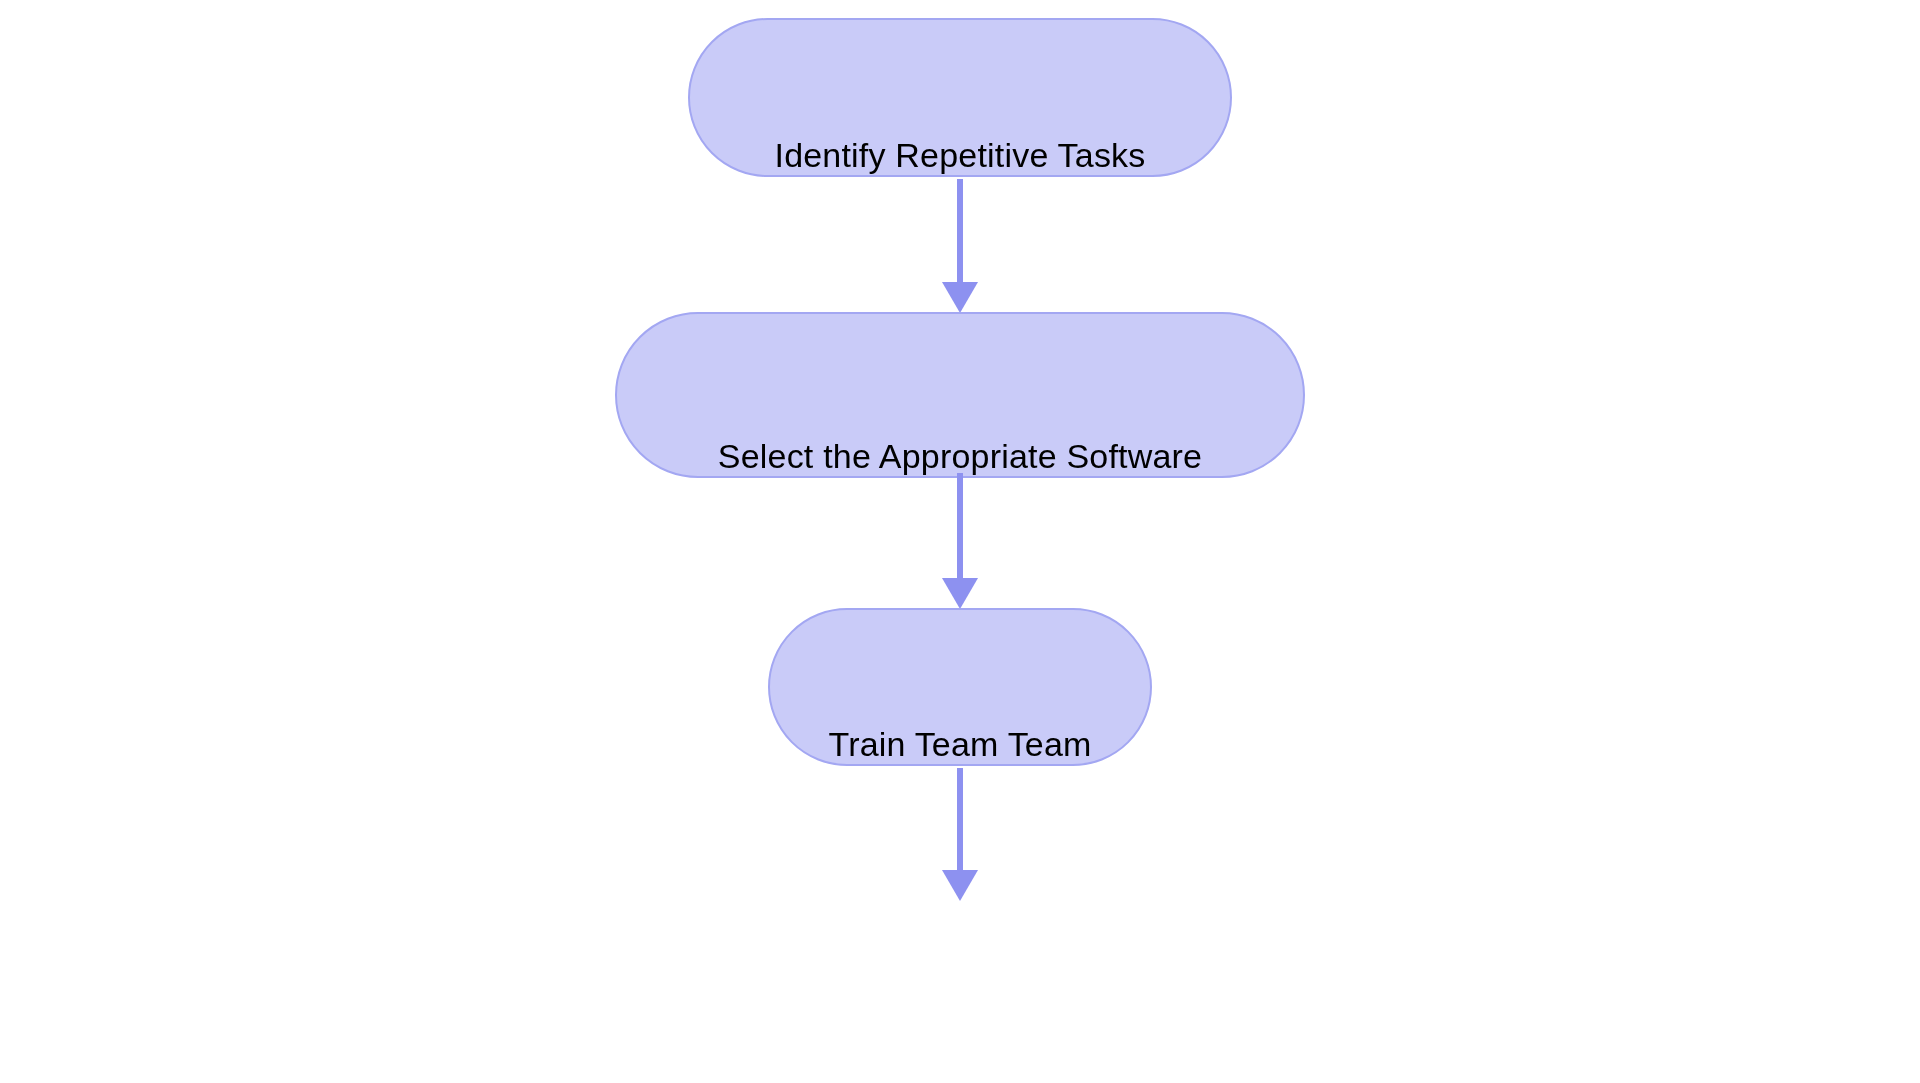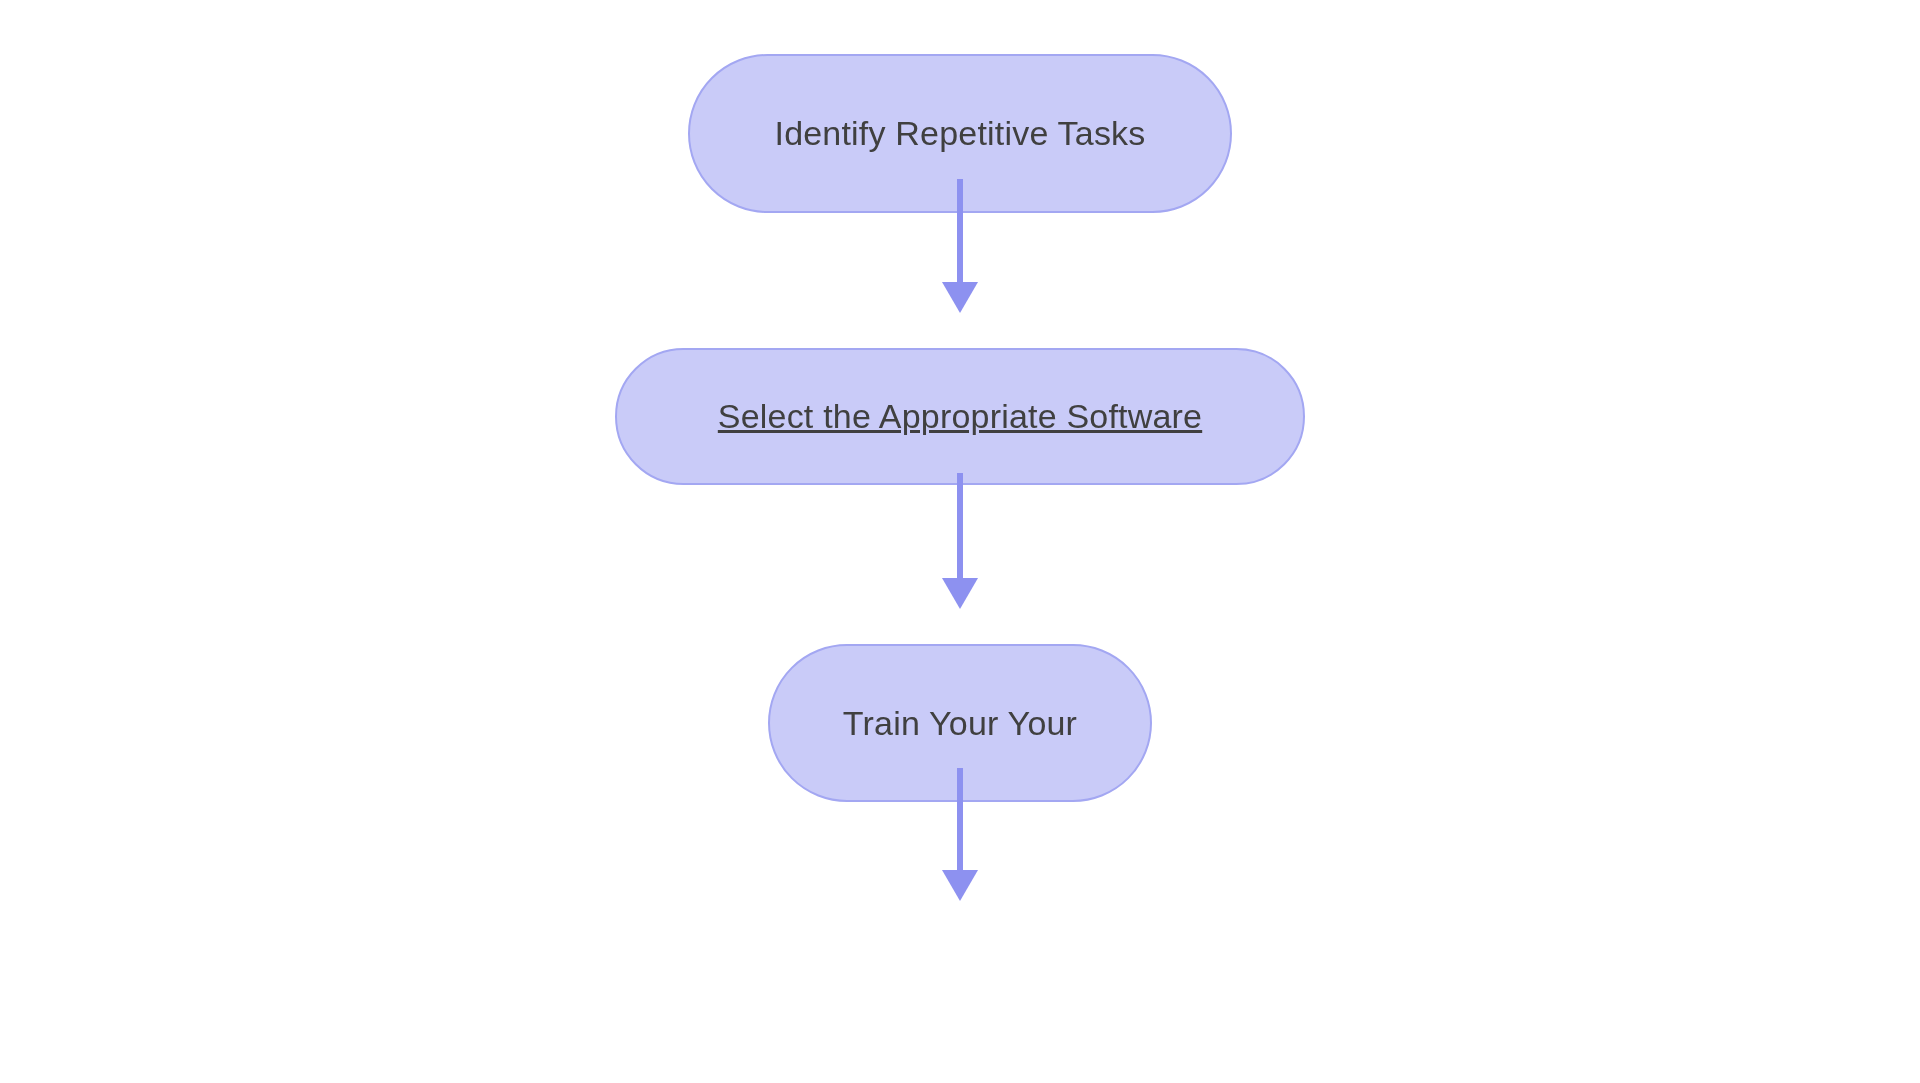--- a/index.html
+++ b/index.html
@@ -15,31 +15,30 @@
     overflow: hidden;
     font-family: "Liberation Sans", sans-serif;
   }
   .node {
     position: absolute;
     box-sizing: border-box;
     background: #c9cbf8;
     border: 2px solid #a3a7f2;
     border-radius: 100px;
     display: flex;
-    align-items: center;
+    align-items: flex-end;
     justify-content: center;
-    color: #404040;
+    color: #000000;
     font-size: 34px;
     letter-spacing: 0.2px;
     white-space: nowrap;
     text-align: center;
-    margin-top: 36px;
   }
   .node-1 { left: 688px; top: 18px;  width: 544px; height: 159px; }
-  .node-2 { left: 615px; top: 312px; width: 690px; height: 137px; text-decoration: underline; }
+  .node-2 { left: 615px; top: 312px; width: 690px; height: 166px; }
   .node-3 { left: 768px; top: 608px; width: 384px; height: 158px; }
   .node-4 { left: 733px; top: 900px; width: 456px; height: 158px; }
 
   .connector {
     position: absolute;
     left: 940px;
     width: 40px;
   }
   .connector-1 { top: 179px; height: 134px; }
   .connector-2 { top: 473px; height: 136px; }
@@ -84,21 +83,21 @@
   <div class="node node-2">
     <span>Select the Appropriate Software</span>
   </div>
 
   <div class="connector connector-2">
     <div class="arrow-line"></div>
     <div class="arrow-head"></div>
   </div>
 
   <div class="node node-3">
-    <span>Train Your Your</span>
+    <span>Train Team Team</span>
   </div>
 
   <div class="connector connector-3">
     <div class="arrow-line"></div>
     <div class="arrow-head"></div>
   </div>
 
 
 </div>
 

